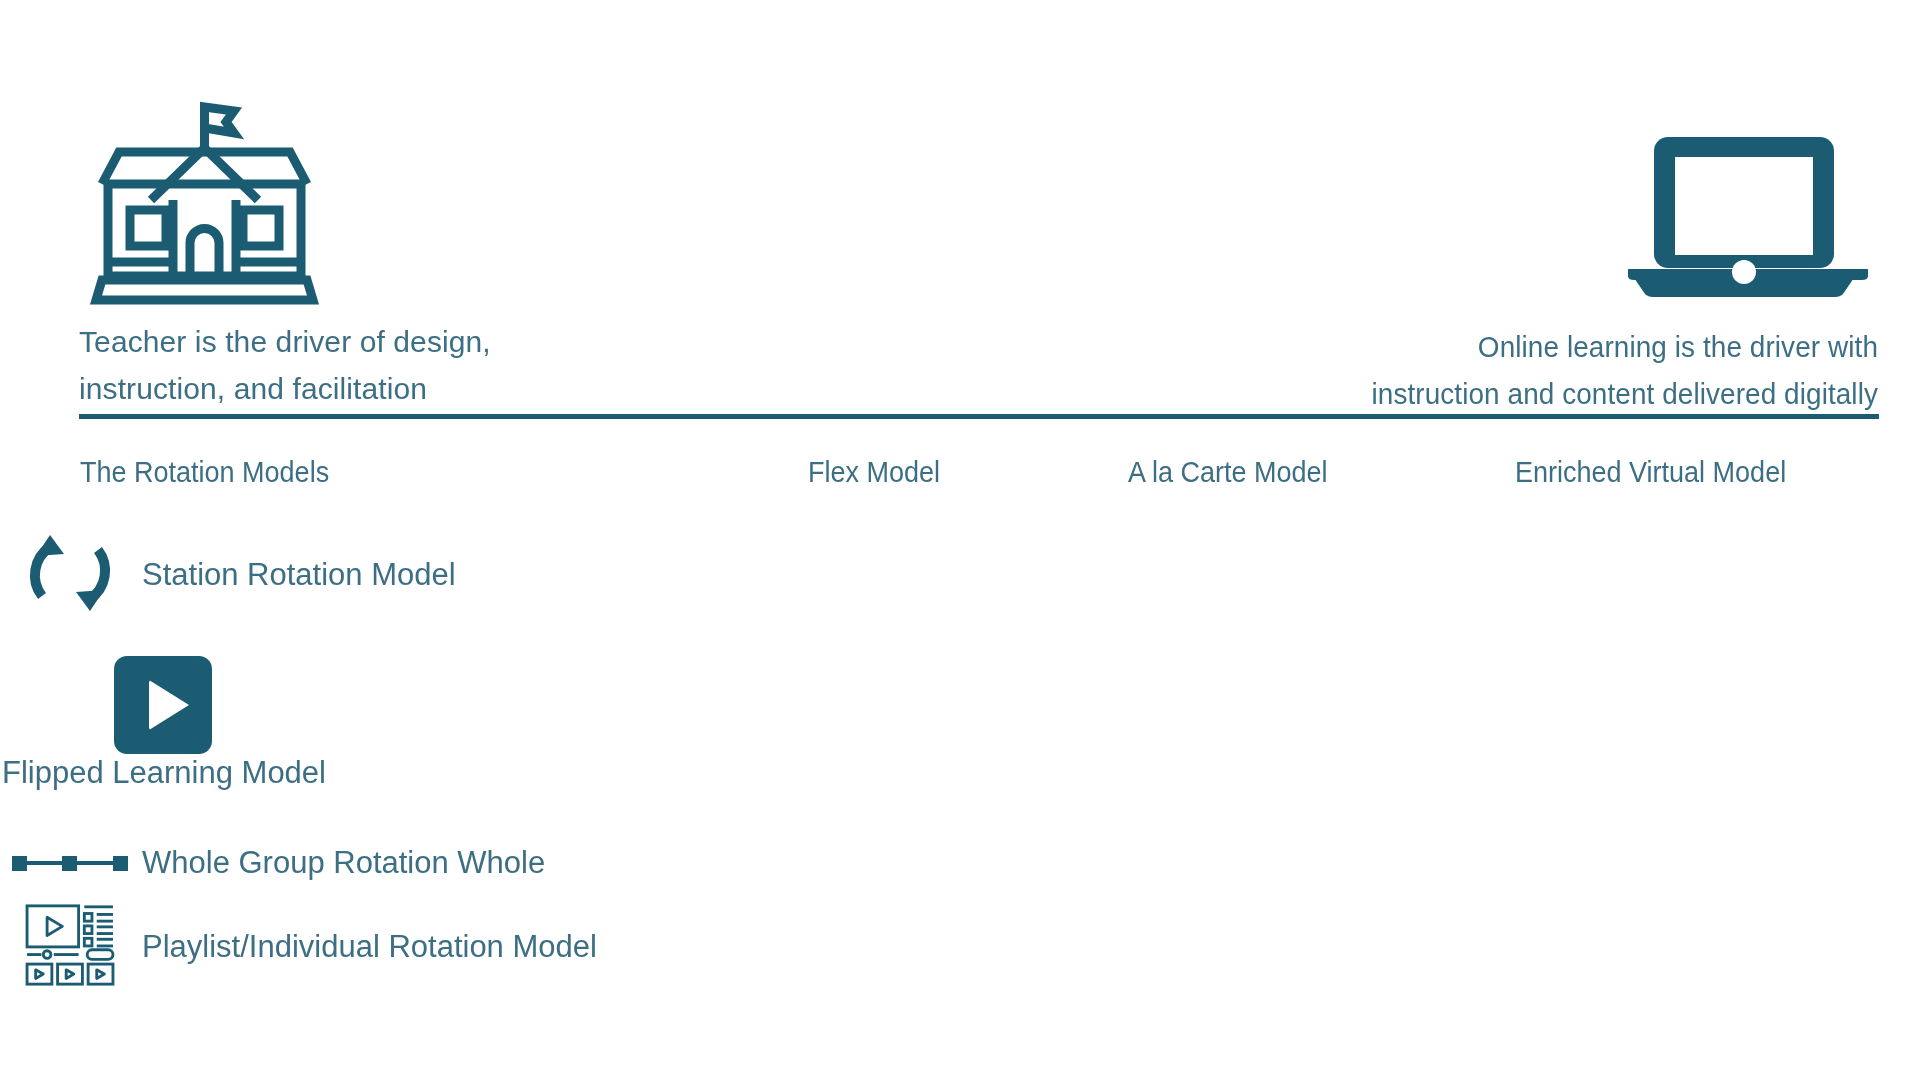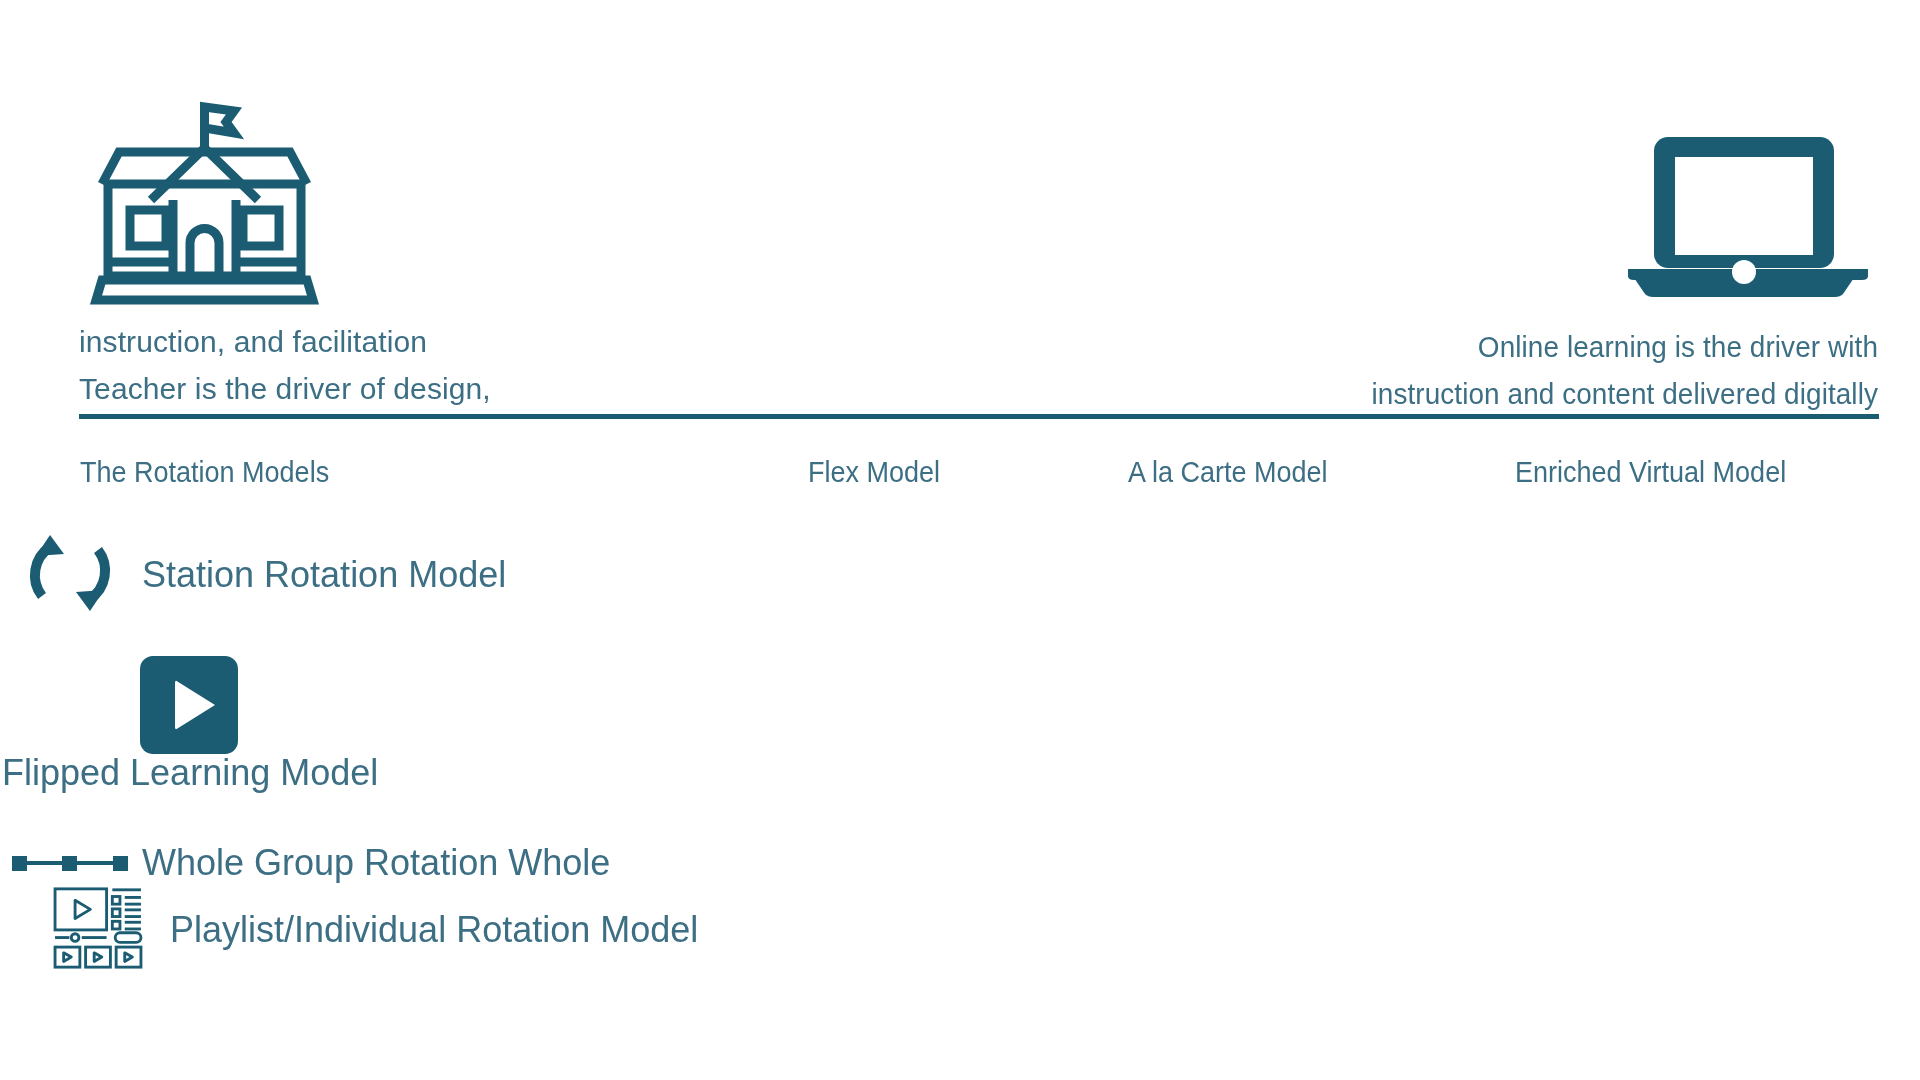--- a/index.html
+++ b/index.html
@@ -104,33 +104,33 @@
   .model-row {
     position: absolute;
     left: 0;
     display: flex;
     align-items: center;
     height: 110px;
   }
   .row-0 { top: 0px; }
   .row-1 { top: 136px; flex-direction: column; }
   .row-2 { top: 288px; }
-  .row-3 { top: 355px; padding-left: 28px; }
+  .row-3 { top: 372px; }
 
   .model-icon-slot {
     width: 140px;
     min-width: 140px;
     height: 110px;
     display: flex;
     align-items: center;
     justify-content: center;
   }
   .model-label {
     color: #3c6e84;
-    font-size: 36px;
+    font-size: 31px;
     line-height: 38px;
     white-space: nowrap;
     margin-left: 2px;
   }
 
   
   .play-square {
     width: 98px;
     height: 98px;
     border-radius: 13px;
@@ -217,22 +217,22 @@
       <rect x="47" y="24" width="138" height="98" fill="#ffffff"></rect>
 
       <path d="M0 136 L232 136 L215 161 Q212 164 207 164 L25 164 Q20 164 17 161 Z" fill="#1b5c73"></path>
       <path d="M0 136 L240 136 L240 143 Q240 147 234 147 L6 147 Q0 147 0 143 Z" fill="#1b5c73"></path>
 
       <circle cx="116" cy="139" r="12" fill="#ffffff"></circle>
     </svg>
   </div>
 
   <div class="caption caption-left">
+    <span class="caption-line">Teacher is the driver of design,</span>
     <span class="caption-line">instruction, and facilitation</span>
-    <span class="caption-line">Teacher is the driver of design,</span>
   </div>
 
   <div class="caption caption-right">
     <span class="caption-line">Online learning is the driver with</span>
     <span class="caption-line">instruction and content delivered digitally</span>
   </div>
 
   <div class="divider"></div>
 
   <div class="category-row">

